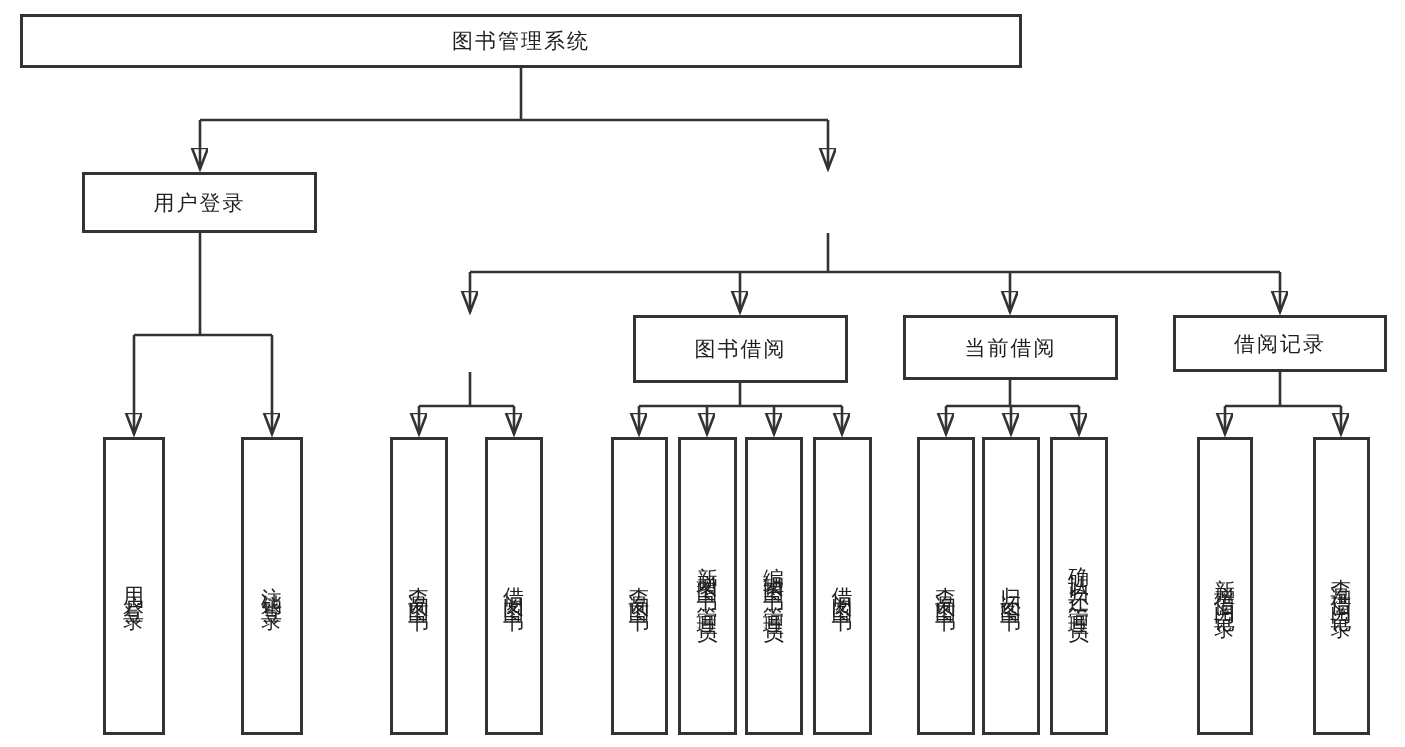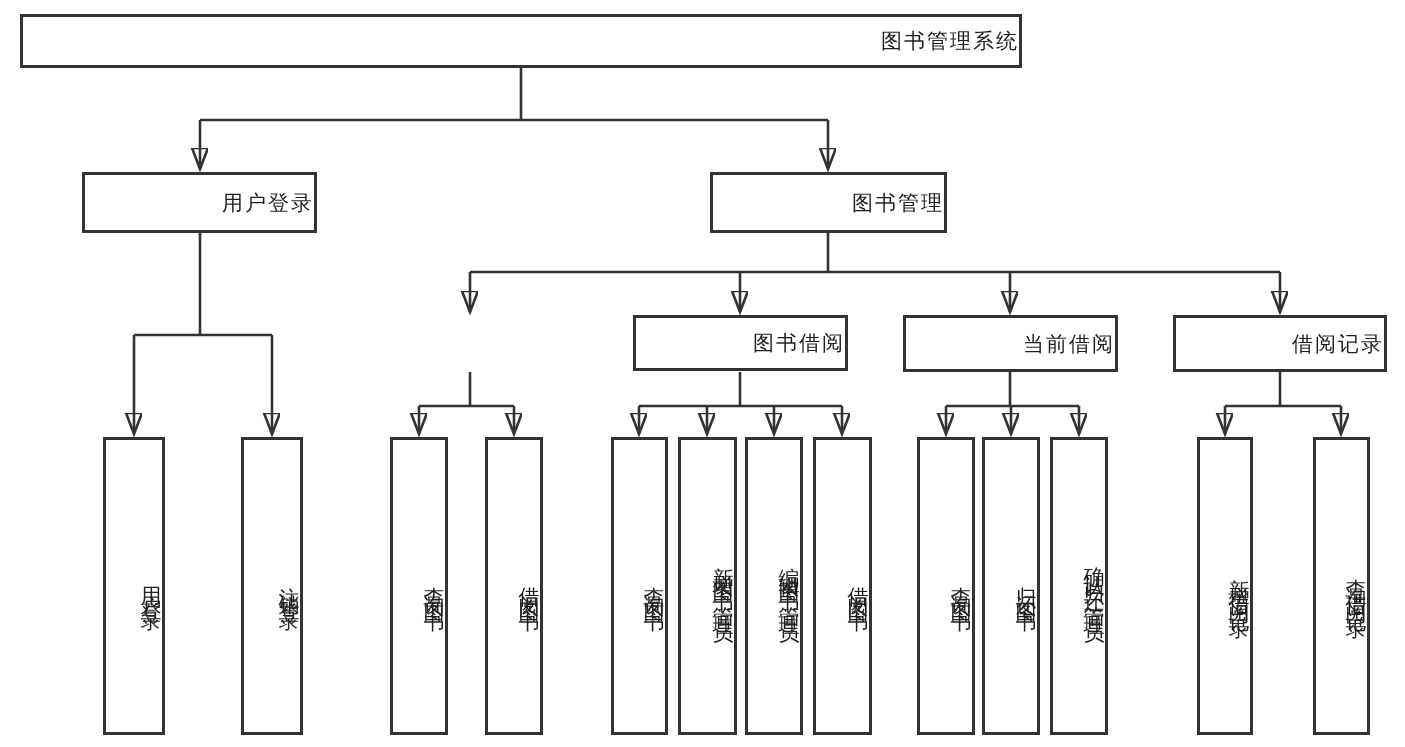--- a/index.html
+++ b/index.html
@@ -16,21 +16,21 @@
     font-family:"Liberation Sans","DejaVu Sans",sans-serif;
     overflow:hidden;
   }
   .connectors{position:absolute;left:0;top:0;z-index:1;}
   .connectors path{stroke:var(--line);stroke-width:2.6;fill:none;}
   .node{
     position:absolute;
     box-sizing:border-box;
     border:3px solid var(--line);
     background:var(--bg);
-    display:flex;align-items:center;justify-content:flex-end;
+    display:flex;align-items:center;justify-content:center;
     z-index:2;
     color:var(--text);
   }
   .hbox .lbl{
     font-size:21px;
     letter-spacing:2px;
     white-space:nowrap;
   }
   .vbox .lbl{
     writing-mode:vertical-rl;
@@ -102,28 +102,25 @@
     <path d="M1341,406 L1341,434" marker-end="url(#arrow)"></path>
   </svg>
 
   <div class="node hbox" style="left:20px;top:14px;width:1002px;height:54px">
     <span class="lbl">图书管理系统</span>
   </div>
 
   <div class="node hbox" style="left:82px;top:172px;width:235px;height:61px">
     <span class="lbl">用户登录</span>
   </div>
-  <div class="node hbox" style="left:710px;top:172px;width:237px;height:61px">
-    <span class="lbl">图书管理</span>
-  </div>
 
-  <div class="node hbox" style="left:633px;top:315px;width:215px;height:56px">
+  <div class="node hbox" style="left:633px;top:315px;width:215px;height:68px">
     <span class="lbl">图书借阅</span>
   </div>
-  <div class="node hbox" style="left:903px;top:315px;width:215px;height:57px">
+  <div class="node hbox" style="left:903px;top:315px;width:215px;height:65px">
     <span class="lbl">当前借阅</span>
   </div>
   <div class="node hbox" style="left:1173px;top:315px;width:214px;height:57px">
     <span class="lbl">借阅记录</span>
   </div>
 
   <div class="node vbox" style="left:103px;top:437px;width:62px;height:298px">
     <span class="lbl">用户登录</span>
   </div>
   <div class="node vbox" style="left:241px;top:437px;width:62px;height:298px">

